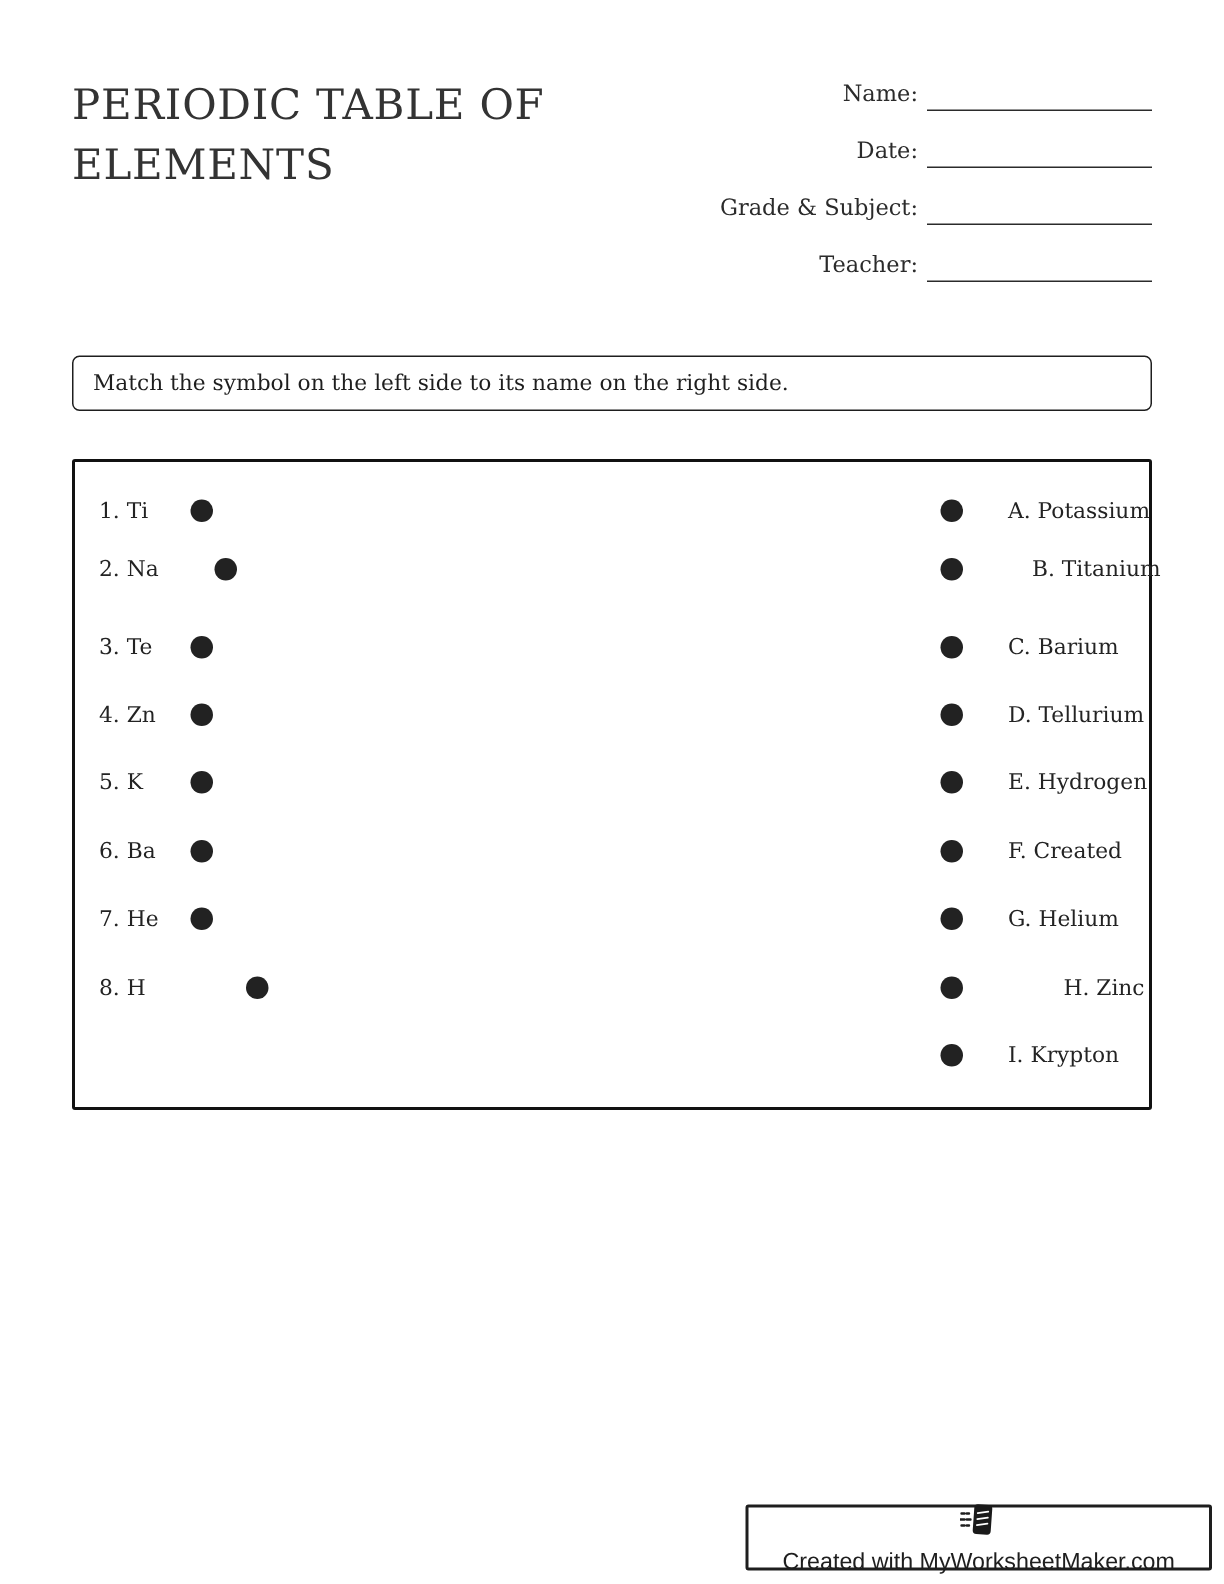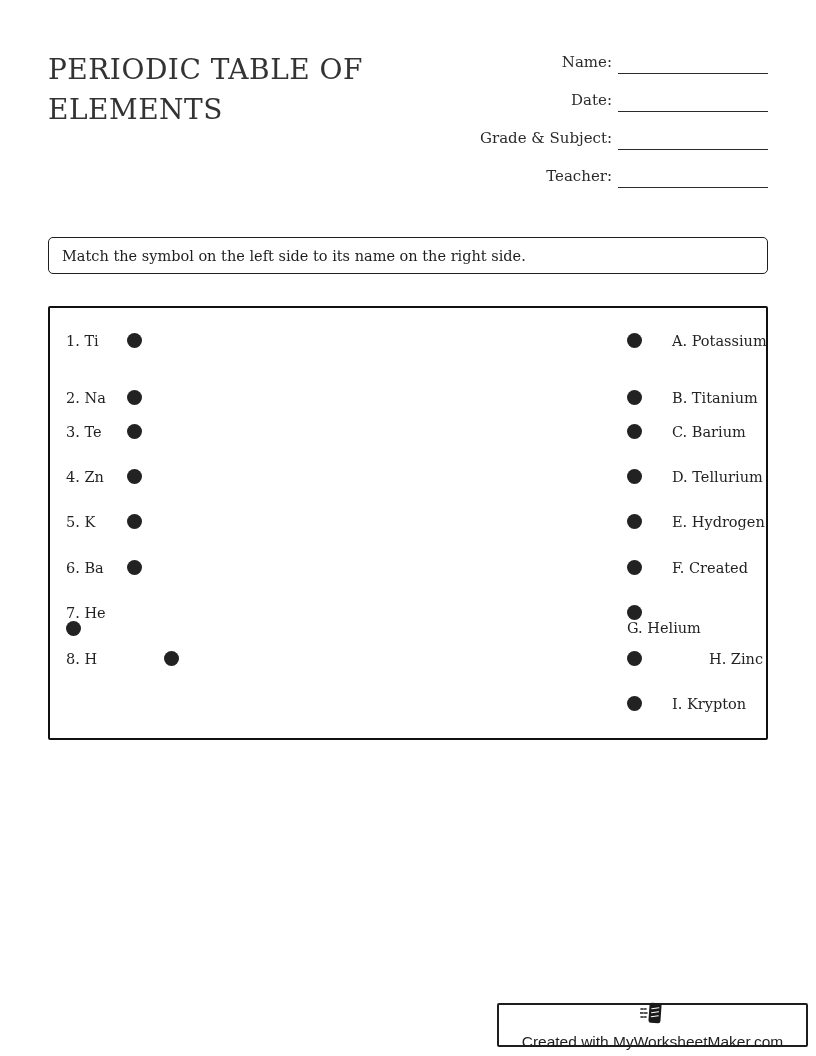--- a/index.html
+++ b/index.html
@@ -86,23 +86,23 @@
     width: 15px; height: 15px;
     border-radius: 50%;
     background: #222222;
     flex: 0 0 auto;
   }
   .match-row.left-row  { left: 16px; }
   .match-row.left-row .item-text { width: 61px; }
   .match-row.right-row { left: 577px; }
   .match-row.right-row .dot { margin-right: 30px; }
 
-  .r1 { top: 25px; }  .r2 { top: 82px; }  .r3 { top: 116px; }
+  .r1 { top: 25px; }  .r2 { top: 64px; gap: 16px; }  .r3 { top: 116px; }
   .r4 { top: 161px; } .r5 { top: 206px; } .r6 { top: 252px; }
-  .r7 { top: 297px; flex-direction: column; } .r8 { top: 343px; gap: 37px; } .r9 { top: 388px; }
+  .r7 { top: 297px; } .r8 { top: 343px; gap: 37px; } .r9 { top: 388px; }
 
   
   .footer-credit {
     position: absolute;
     left: 497px; top: 1003px;
     width: 311px; height: 44px;
     border: 2px solid #1e1e1e;
     border-radius: 2px;
     display: flex;
     align-items: center;

